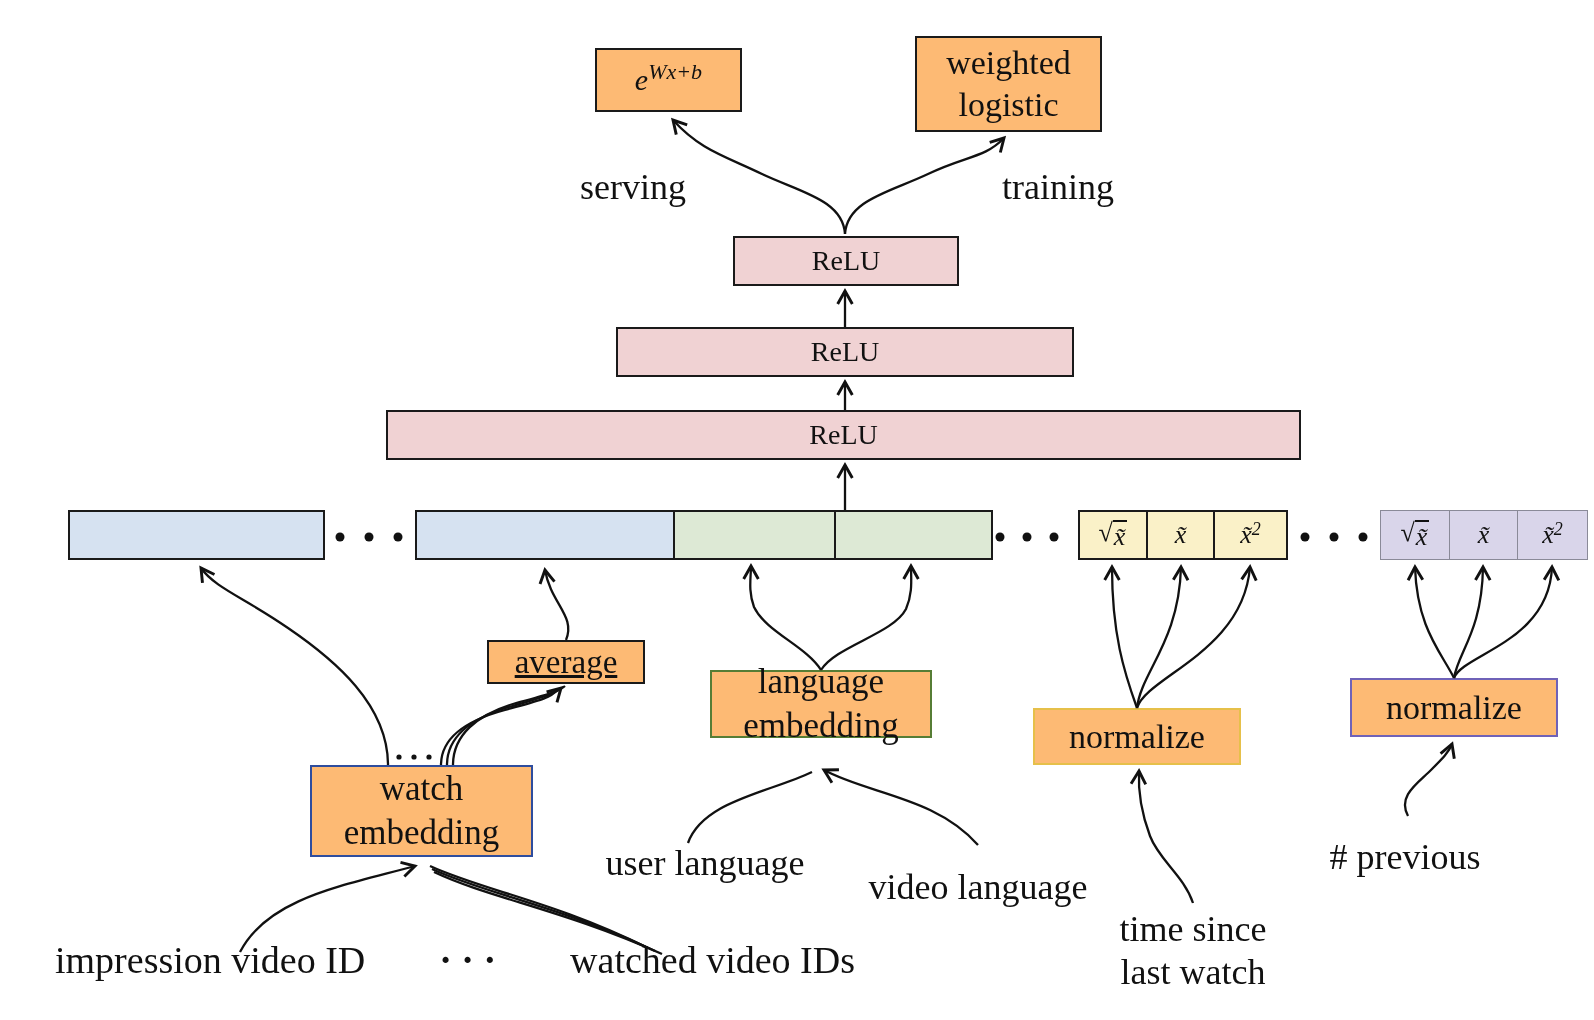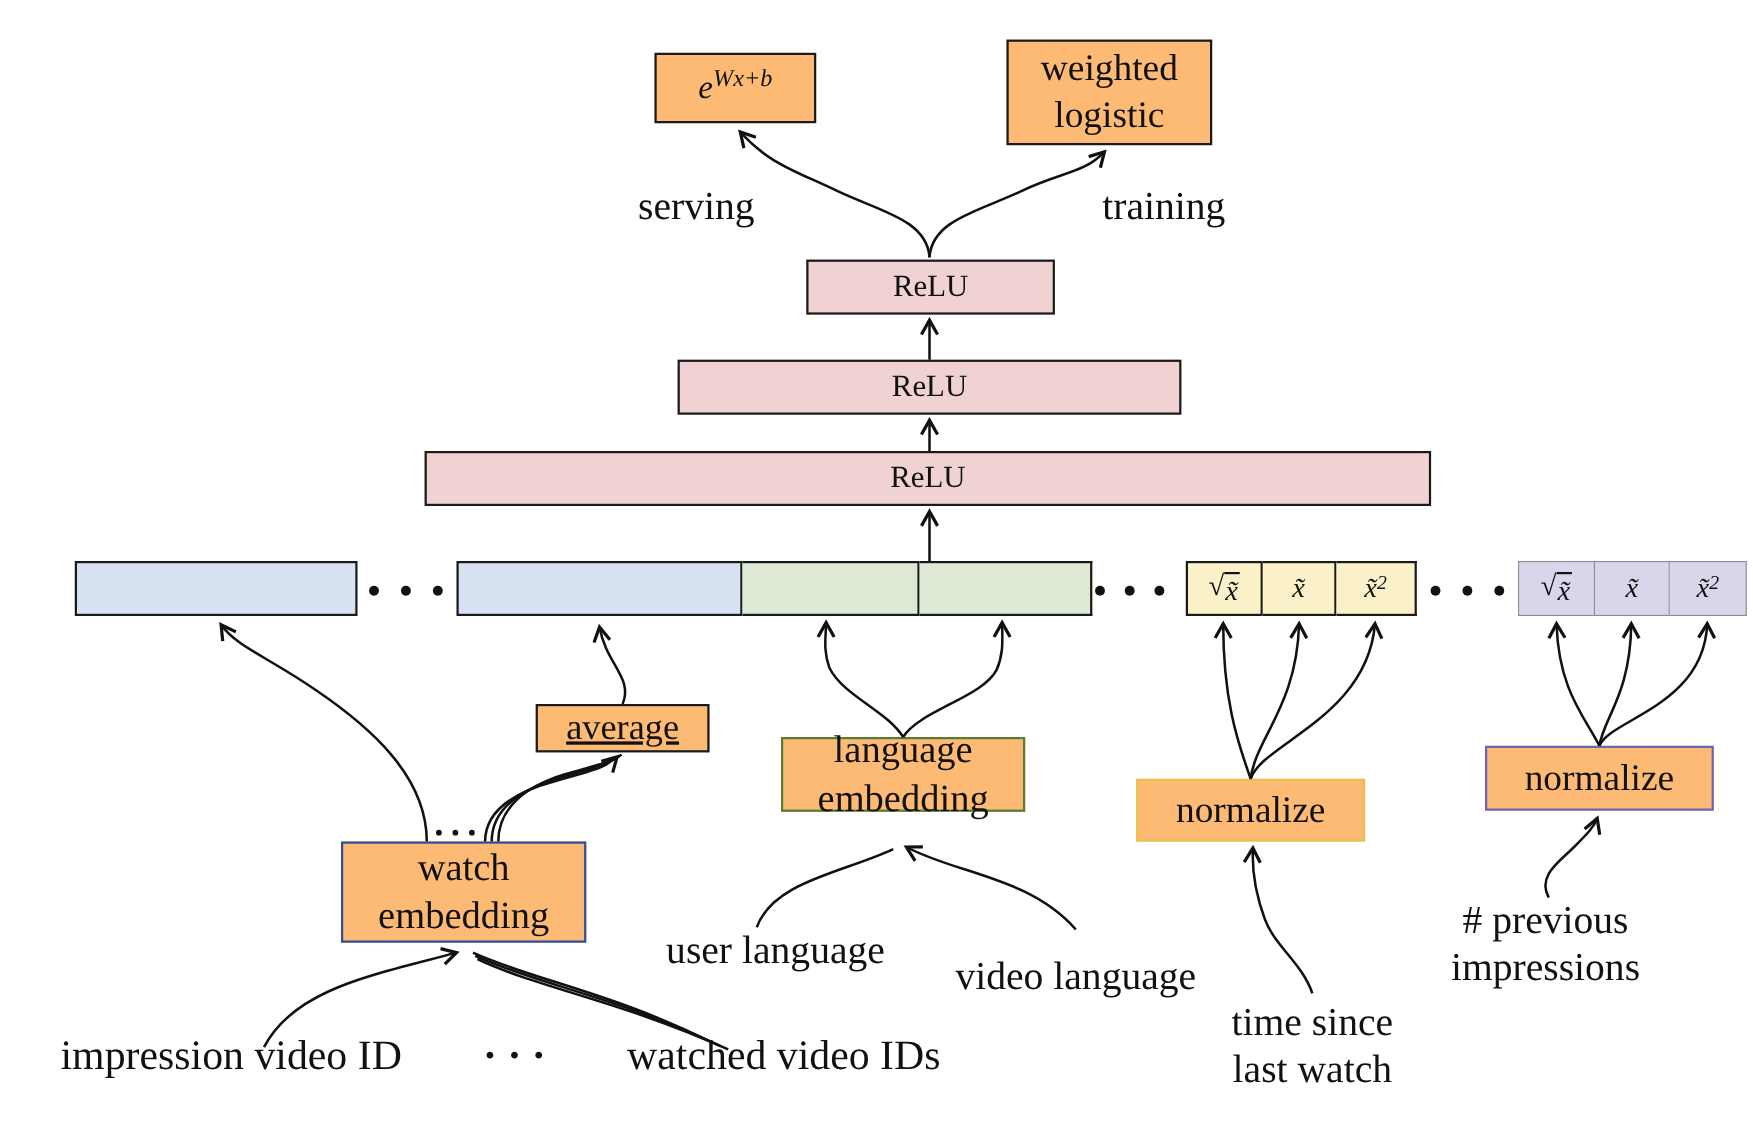--- a/index.html
+++ b/index.html
@@ -123,21 +123,21 @@
 <div class="abs box" style="left:1350px;top:678px;width:208px;height:59px;border-color:var(--normalize_impr_border);font-size:34px;">normalize</div>
 
 <div class="abs label btxt" style="left:580px;top:842px;width:250px;height:42px;">user language</div>
 <div class="abs label btxt" style="left:850px;top:842px;width:256px;height:42px;margin-top:24px;">video language</div>
 
 <div class="abs label btxt" style="left:1093px;top:908px;width:200px;height:86px;line-height:1.2;">
   <span><span>time since</span><br><span>last watch</span></span>
 </div>
 
 <div class="abs label btxt" style="left:1290px;top:815px;width:230px;height:86px;line-height:1.2;">
-  <span><span># previous</span><br><span>impressions</span></span>
+  <span><span># previous</span><br></span>
 </div>
 
 <div class="abs bigtxt" style="left:55px;top:938px;width:800px;display:flex;justify-content:space-between;align-items:baseline;">
   <span>impression video ID</span>
   <span style="font-weight:bold;">· · ·</span>
   <span>watched video IDs</span>
 </div>
 
 <svg class="layer" width="1594" height="1020" viewBox="0 0 1594 1020">
   <defs>

